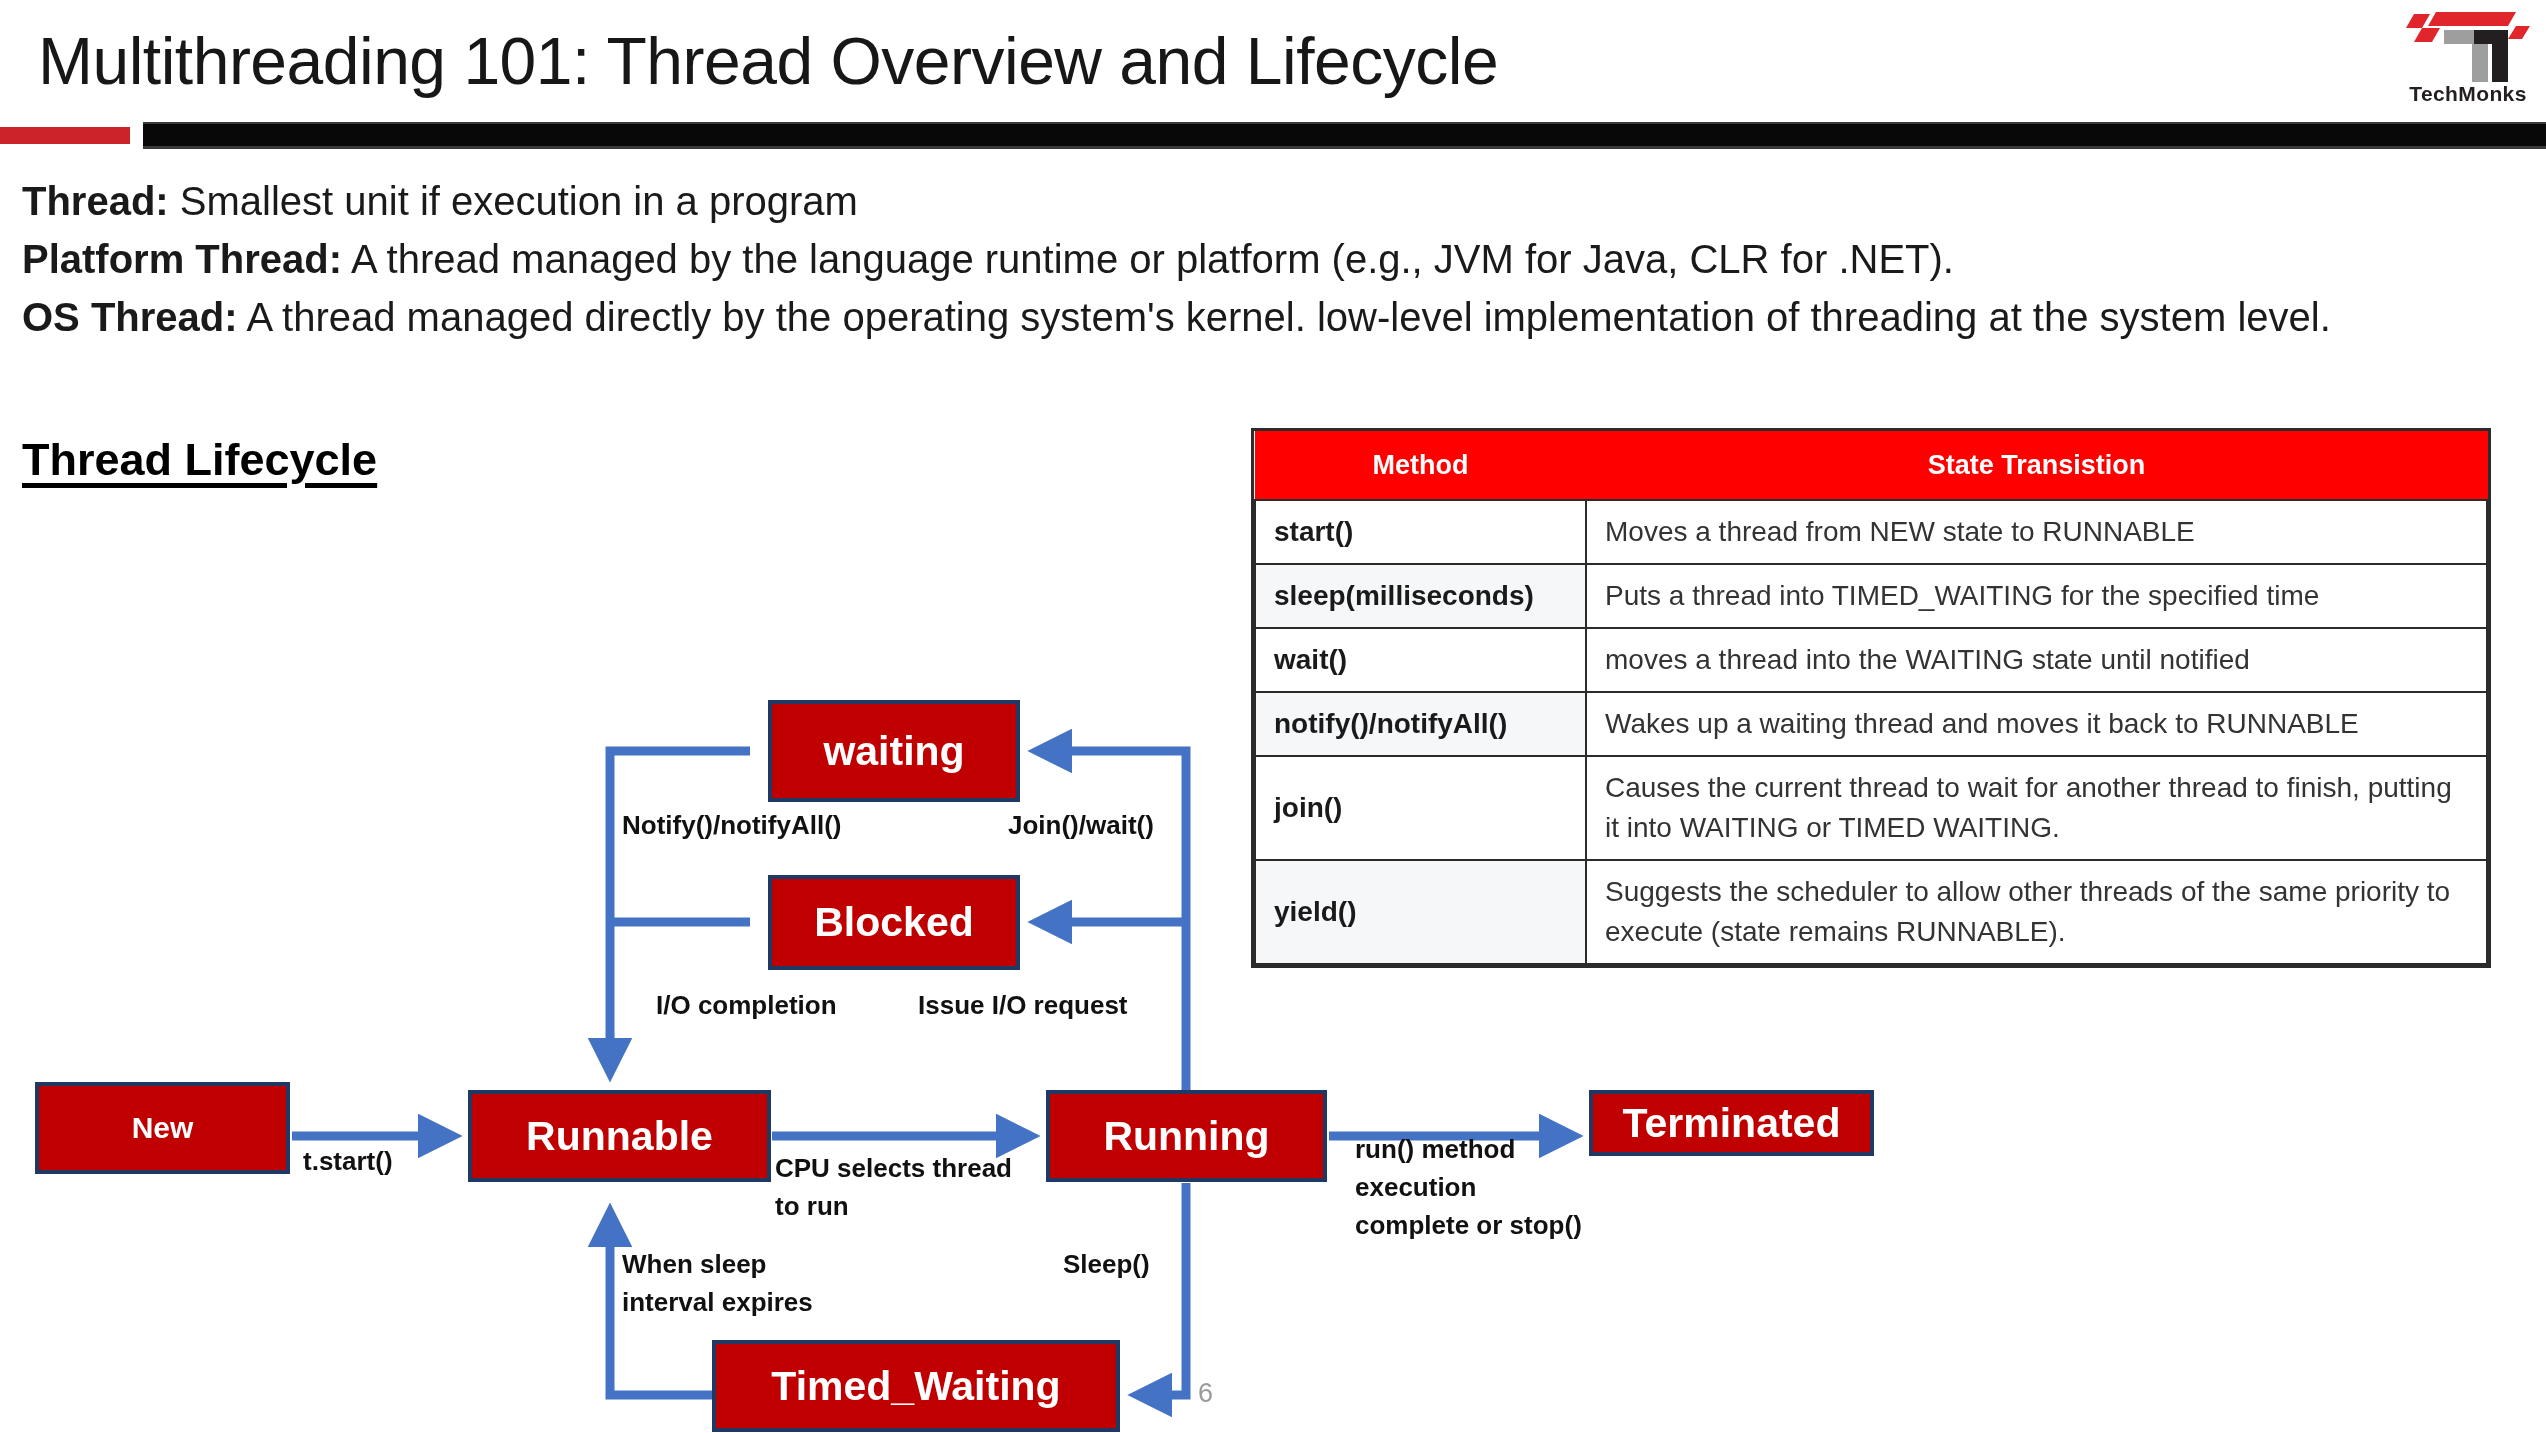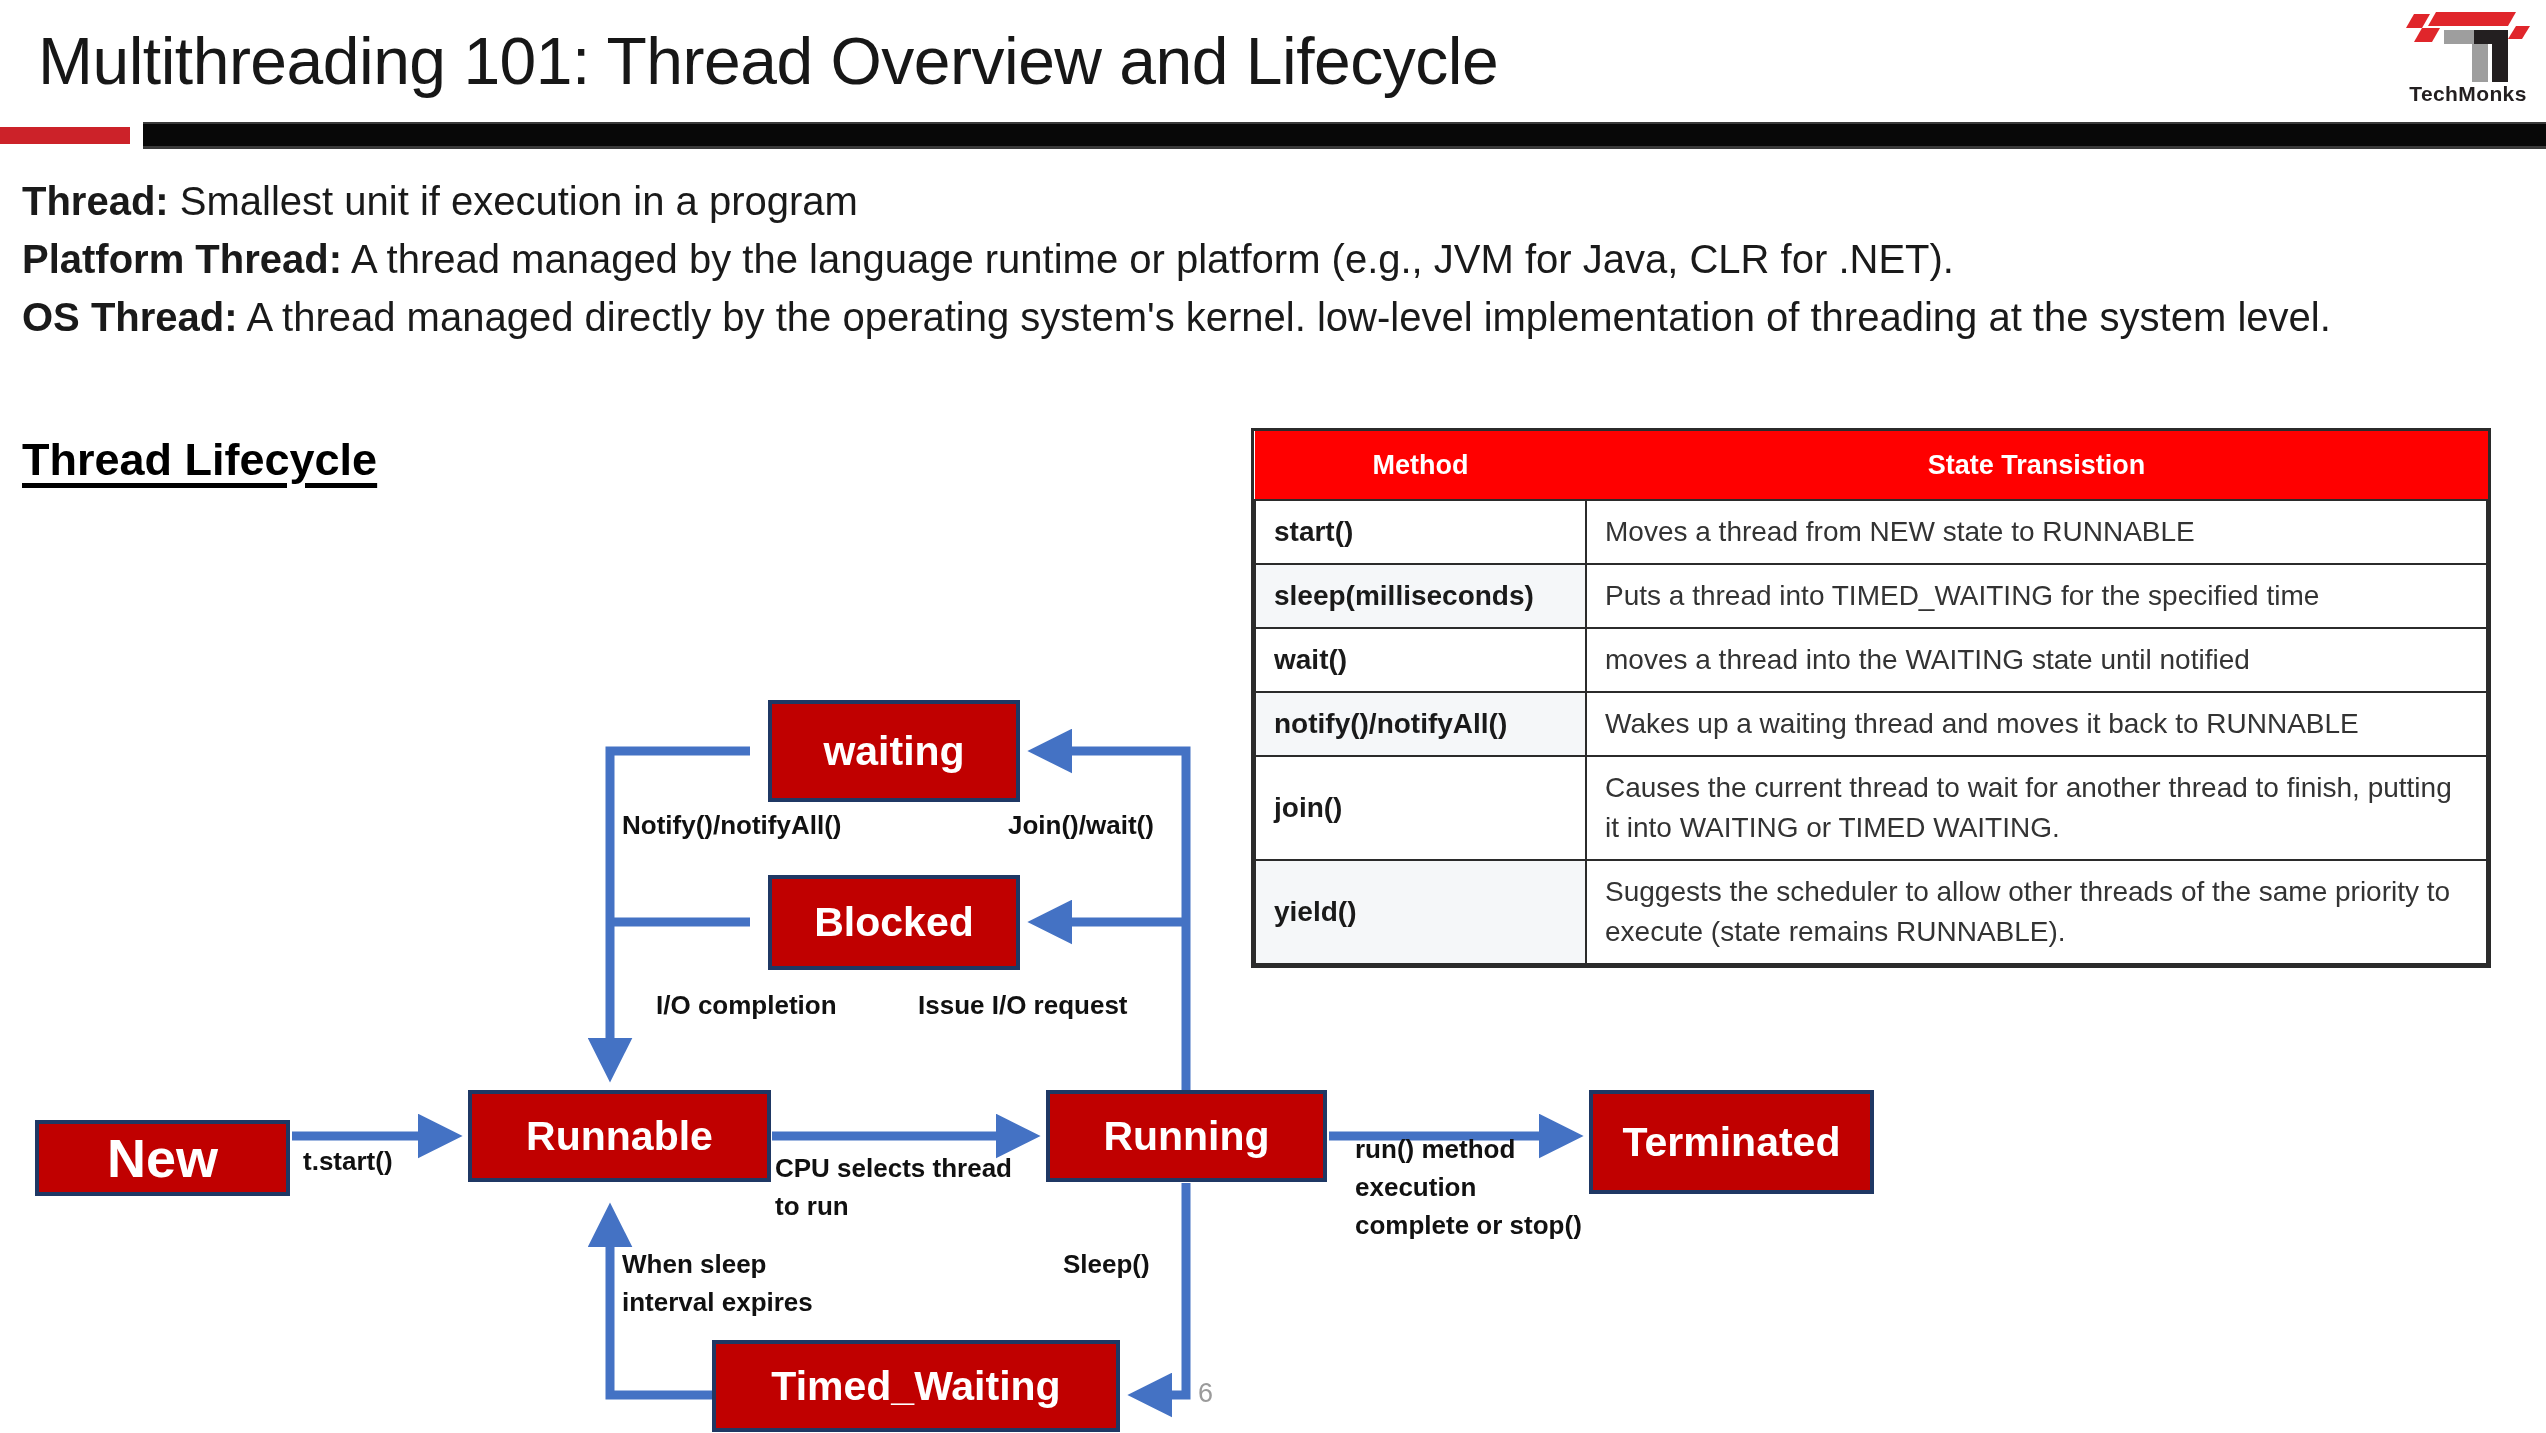--- a/index.html
+++ b/index.html
@@ -63,24 +63,24 @@
   table.methods tr.alt td{background:#f5f7f9;}
   table.methods tr.alt td.d{background:#ffffff;}
 
   
   .diagram{position:absolute;left:0;top:0;width:2546px;height:1433px;pointer-events:none;}
   .node{
     position:absolute;background:#C00000;border:4px solid #1F3864;
     color:#ffffff;font-weight:700;display:flex;align-items:center;
     justify-content:center;box-sizing:border-box;
   }
-  .node.n-new{left:35px;top:1120px;width:255px;height:76px;font-size:54px;}
+  .node.n-new{left:35px;top:1082px;width:255px;height:92px;font-size:30px;}
   .node.n-runnable{left:468px;top:1090px;width:303px;height:92px;font-size:41px;}
   .node.n-running{left:1046px;top:1090px;width:281px;height:92px;font-size:41px;}
-  .node.n-terminated{left:1589px;top:1090px;width:285px;height:104px;font-size:41px;}
+  .node.n-terminated{left:1589px;top:1090px;width:285px;height:66px;font-size:41px;}
   .node.n-waiting{left:768px;top:700px;width:252px;height:102px;font-size:41px;}
   .node.n-blocked{left:768px;top:875px;width:252px;height:95px;font-size:41px;}
   .node.n-timed{left:712px;top:1340px;width:408px;height:92px;font-size:41px;}
 
   .edge-label{
     position:absolute;font-size:26px;font-weight:700;color:#111111;
     line-height:38px;white-space:pre-line;
   }
   .page-number{
     position:absolute;left:1198px;top:1378px;font-size:27px;color:#9b9b9b;

